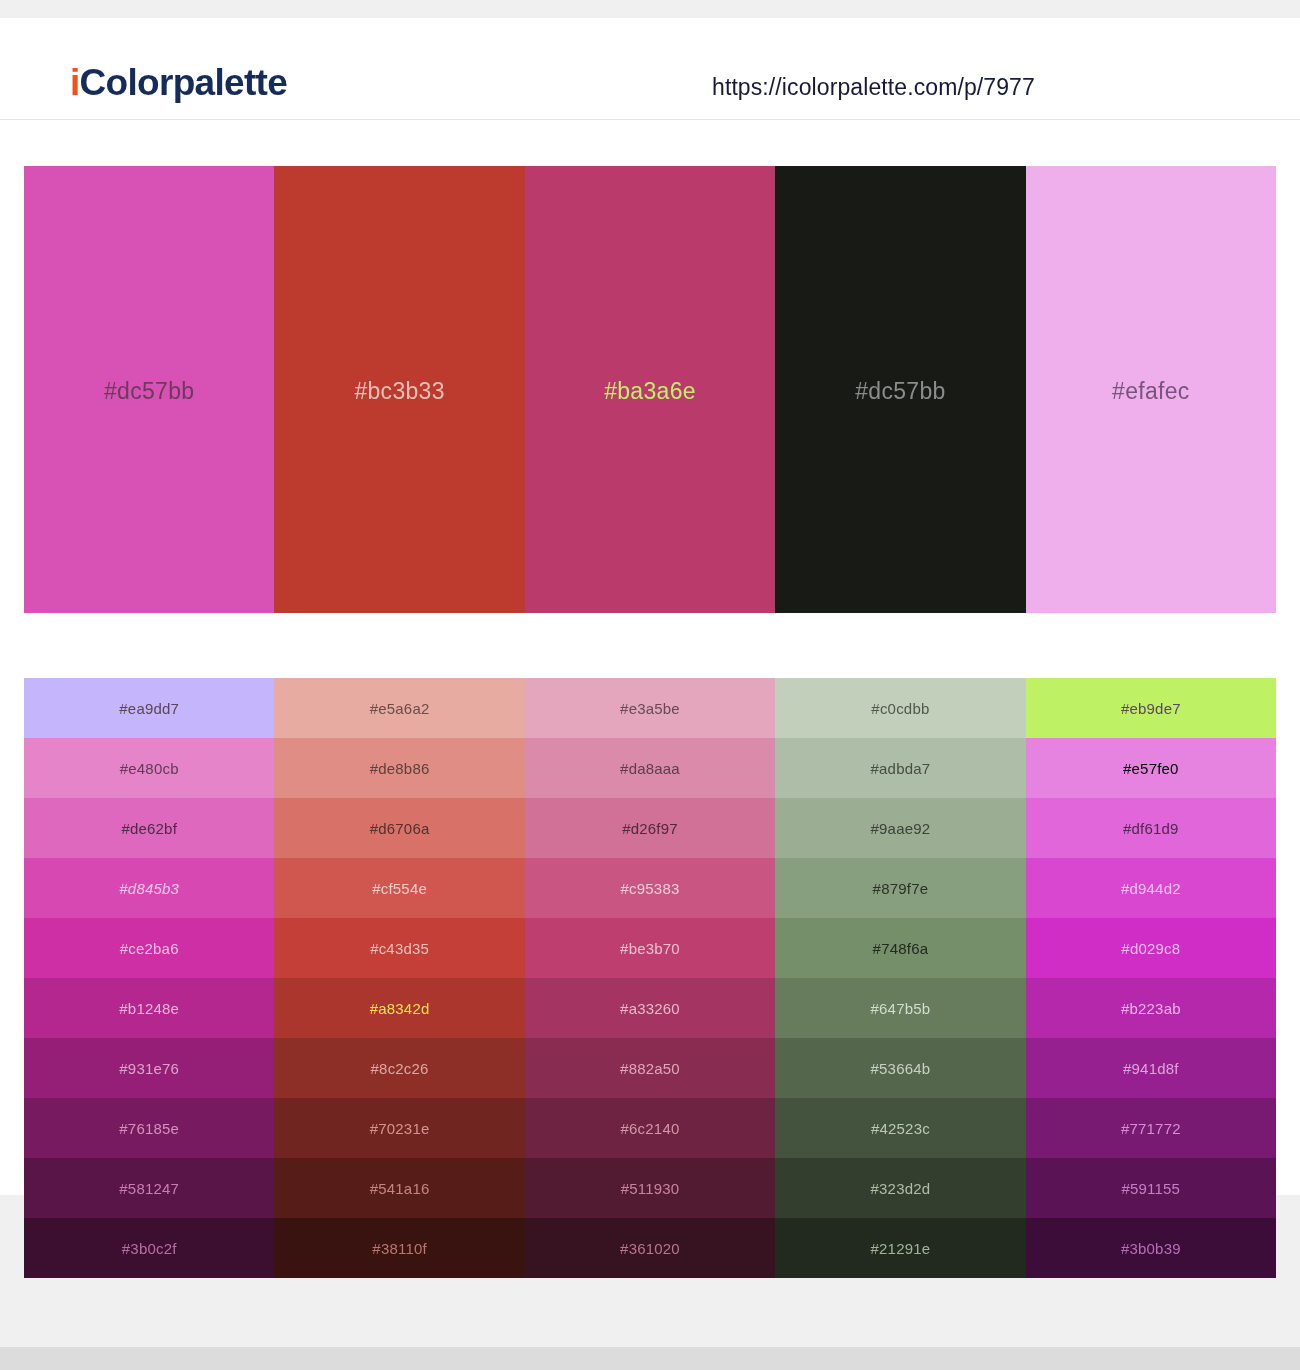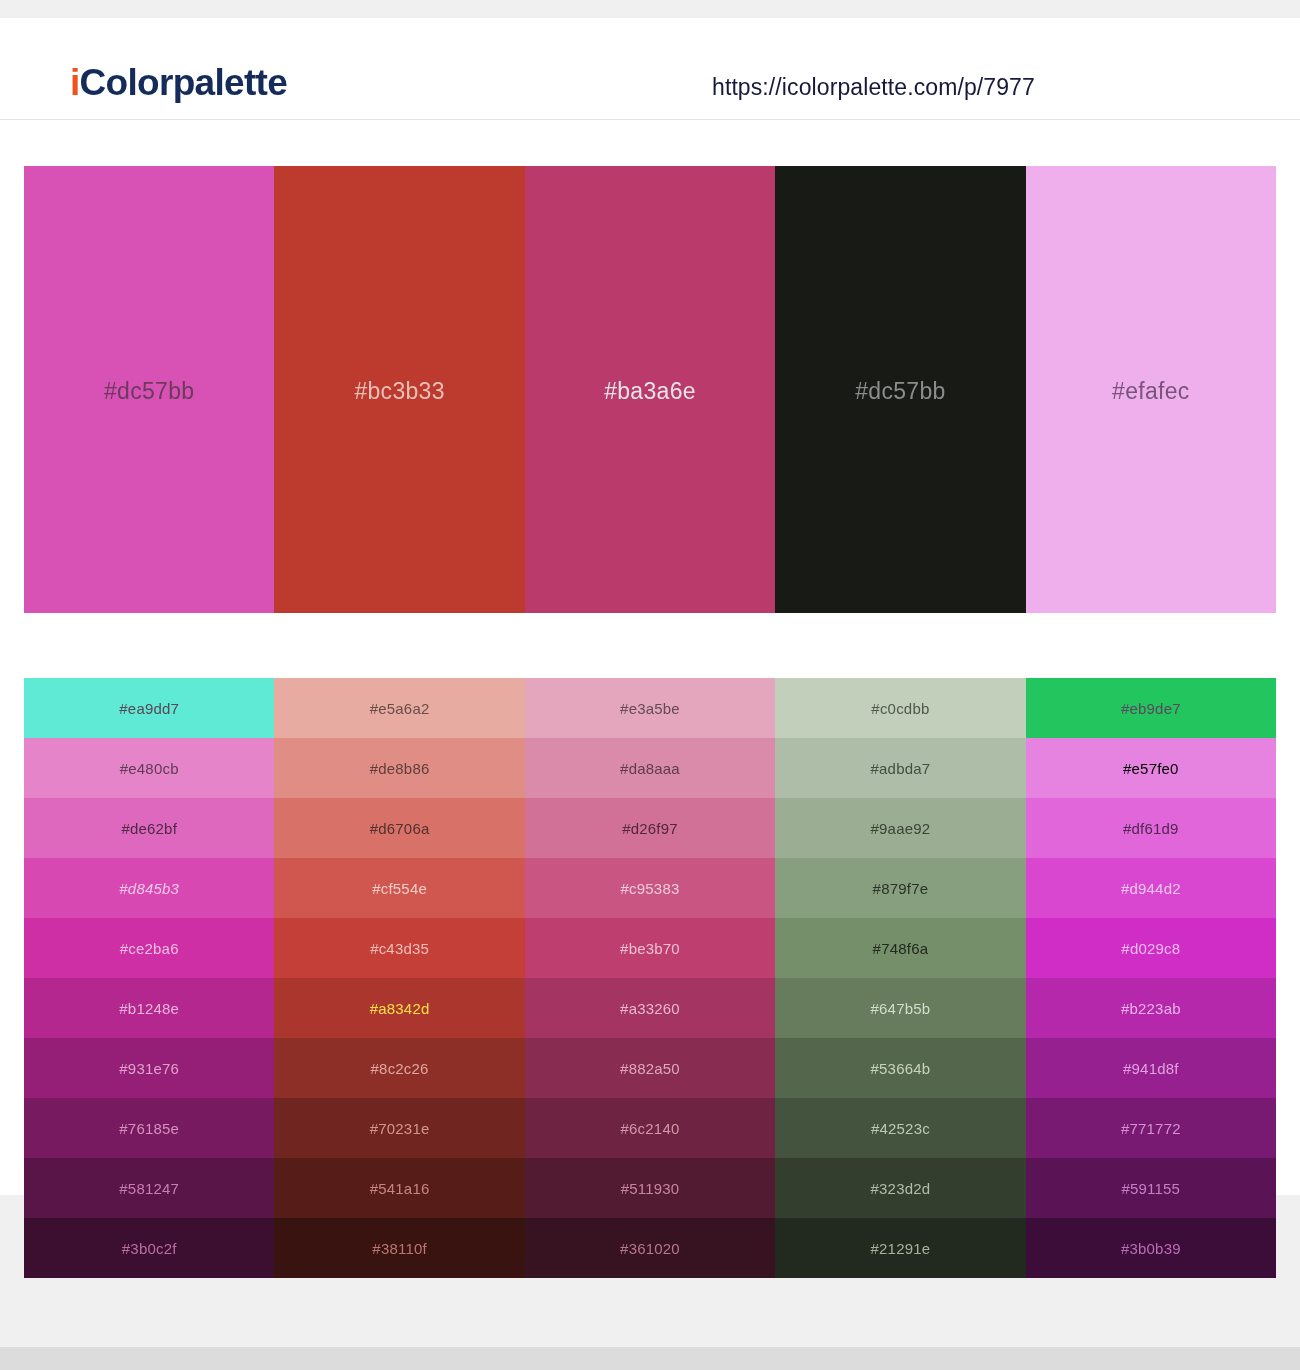--- a/index.html
+++ b/index.html
@@ -137,37 +137,37 @@
     </div>
 
     <div class="palette-strip" id="palette-strip">
         <div class="palette-swatch" style="background: rgb(216, 81, 180);">
           <span class="palette-label" style="color: rgb(109, 58, 94);">#dc57bb</span>
         </div>
         <div class="palette-swatch" style="background: rgb(189, 58, 47);">
           <span class="palette-label" style="color: rgb(233, 192, 184);">#bc3b33</span>
         </div>
         <div class="palette-swatch" style="background: rgb(187, 58, 108);">
-          <span class="palette-label" style="color: #e5e5e5;">#ba3a6e</span>
+          <span class="palette-label" style="color: #bef264;">#ba3a6e</span>
         </div>
         <div class="palette-swatch" style="background: rgb(23, 26, 21);">
           <span class="palette-label" style="color: rgb(139, 141, 138);">#dc57bb</span>
         </div>
         <div class="palette-swatch" style="background: rgb(239, 175, 236);">
           <span class="palette-label" style="color: rgb(119, 85, 122);">#efafec</span>
         </div>
       </div>
 
     <div class="shades-grid" id="shades-grid">
         <div class="shade-row">
-          <div class="shade-cell" style="background: #5eead4; color: rgb(92, 70, 85);">#ea9dd7</div>
+          <div class="shade-cell" style="background: #c4b5fd; color: rgb(92, 70, 85);">#ea9dd7</div>
           <div class="shade-cell" style="background: rgb(232, 171, 162); color: rgb(106, 77, 72);">#e5a6a2</div>
           <div class="shade-cell" style="background: rgb(227, 166, 189); color: rgb(102, 74, 86);">#e3a5be</div>
           <div class="shade-cell" style="background: rgb(194, 207, 187); color: rgb(79, 90, 74);">#c0cdbb</div>
-          <div class="shade-cell" style="background: #22c55e; color: rgb(93, 70, 96);">#eb9de7</div>
+          <div class="shade-cell" style="background: #bef264; color: rgb(93, 70, 96);">#eb9de7</div>
         </div>
         <div class="shade-row">
           <div class="shade-cell" style="background: rgb(230, 132, 201); color: rgb(92, 61, 85);">#e480cb</div>
           <div class="shade-cell" style="background: rgb(224, 141, 133); color: rgb(95, 63, 59);">#de8b86</div>
           <div class="shade-cell" style="background: rgb(218, 139, 169); color: rgb(93, 61, 76);">#da8aaa</div>
           <div class="shade-cell" style="background: rgb(173, 189, 167); color: rgb(69, 79, 65); text-align: right;">#adbda7</div>
           <div class="shade-cell" style="background: rgb(230, 131, 224); color: #000000;">#e57fe0</div>
         </div>
         <div class="shade-row">
           <div class="shade-cell" style="background: rgb(222, 104, 189); color: rgb(79, 42, 70);">#de62bf</div>

